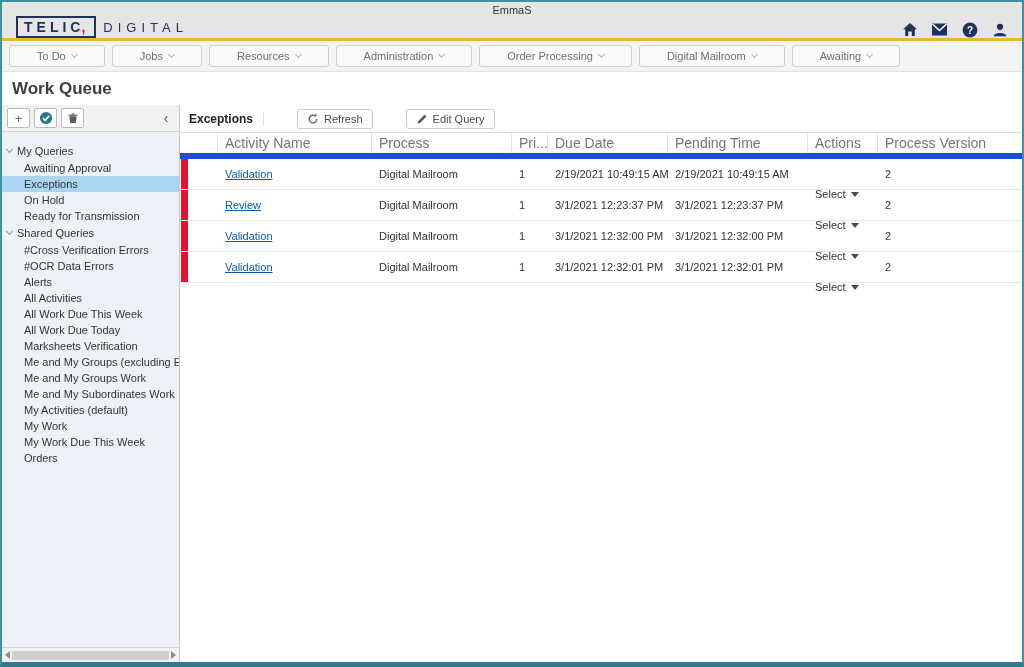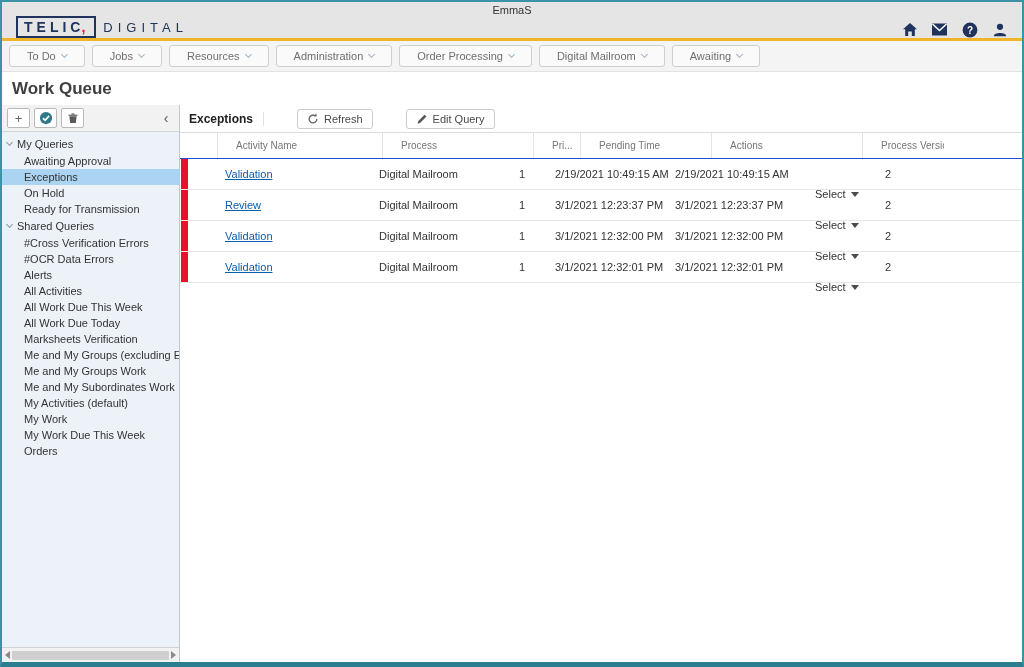--- a/index.html
+++ b/index.html
@@ -12,53 +12,53 @@
   .user-label{position:absolute;top:2px;left:50%;transform:translateX(-50%);font-size:11px;color:#333;}
   .logo{display:flex;align-items:baseline;gap:7px;}
   .logo-box{border:2px solid #20335c;padding:1px 5px 1px 6px;font-weight:bold;letter-spacing:4px;color:#20335c;font-size:14px;line-height:16px;}
   .logo-mark{color:#e8112d;font-weight:bold;margin-left:-3px;}
   .logo-digital{letter-spacing:5px;color:#20335c;font-size:13px;font-weight:normal;}
   .header-icons{margin-left:auto;display:flex;align-items:center;gap:13px;}
   .hicon{width:17px;height:17px;display:flex;align-items:center;justify-content:center;cursor:pointer;}
 
   
   .menubar{background:#f4f4f4;border-bottom:1px solid #e3e3e3;padding:4px 7px;display:flex;gap:7px;flex:0 0 auto;}
-  .menu-btn{background:#fafafa;border:1px solid #cfcfcf;border-radius:3px;font-size:11px;color:#6f6f6f;padding:4px 17px;display:flex;gap:6px;align-items:center;cursor:pointer;}
+  .menu-btn{background:#fafafa;border:1px solid #cfcfcf;border-radius:3px;font-size:11px;color:#6f6f6f;padding:4px 27px;display:flex;gap:6px;align-items:center;cursor:pointer;}
   .menu-caret{width:5px;height:5px;border-right:1.4px solid #9fb6c9;border-bottom:1.4px solid #9fb6c9;transform:rotate(45deg);margin-top:-3px;}
 
   
   .page-title{font-size:17px;font-weight:bold;color:#3f3f3f;padding:7px 10px 6px 10px;flex:0 0 auto;}
 
   
   .body-row{flex:1;display:flex;min-height:0;}
 
   
   .sidebar{width:178px;flex:0 0 178px;background:#edf2f9;border-right:1px solid #c6c6c6;display:flex;flex-direction:column;min-height:0;}
   .side-toolbar{height:27px;background:#f2f2f2;border-bottom:1px solid #d6d6d6;display:flex;align-items:center;padding:2px 5px;gap:4px;flex:0 0 auto;}
   .tool-btn{width:23px;height:20px;background:#fff;border:1px solid #b9b9b9;border-radius:2px;display:flex;align-items:center;justify-content:center;font-size:13px;color:#666;cursor:pointer;line-height:1;}
   .collapse-btn{margin-left:auto;border:none;background:transparent;color:#556;font-size:14px;width:16px;}
-  .tree{flex:1;overflow:hidden;padding-top:3px;font-size:11px;color:#333;}
+  .tree{flex:1;overflow:hidden;padding-top:3px;font-size:11px;color:#333;margin-top:7px;}
   .group-header{display:flex;align-items:center;gap:5px;padding:3px 2px 3px 5px;cursor:pointer;}
   .tree-caret{width:5px;height:5px;border-right:1.4px solid #8a9aa8;border-bottom:1.4px solid #8a9aa8;transform:rotate(45deg);margin-top:-3px;flex:0 0 auto;}
   .group-label{color:#333;}
   .tree-item{padding:2px 2px 2px 22px;line-height:12px;white-space:nowrap;overflow:hidden;cursor:pointer;}
   .tree-item.selected{background:#abd3f2;}
   .h-scroll{flex:0 0 15px;background:#f2f2f2;border-top:1px solid #d2d2d2;display:flex;align-items:center;padding:0 3px;gap:2px;}
   .scroll-arrow-left{width:0;height:0;border-top:4px solid transparent;border-bottom:4px solid transparent;border-right:5px solid #8a8a8a;cursor:pointer;}
   .scroll-arrow-right{width:0;height:0;border-top:4px solid transparent;border-bottom:4px solid transparent;border-left:5px solid #8a8a8a;cursor:pointer;}
   .scroll-thumb{flex:1;height:9px;background:#cfcfcf;border-radius:1px;cursor:pointer;}
 
   
   .content{flex:1;display:flex;flex-direction:column;background:#fff;min-width:0;}
   .content-toolbar{height:28px;display:flex;align-items:center;gap:9px;padding:0 9px;border-bottom:1px solid #dcdcdc;flex:0 0 auto;}
   .tab-label{font-weight:bold;font-size:12px;color:#222;padding-right:10px;border-right:1px solid #e2e2e2;}
   .tool-button{display:flex;align-items:center;gap:5px;background:#fff;border:1px solid #cccccc;border-radius:3px;font-size:11px;color:#4a4a4a;padding:3px 9px;cursor:pointer;margin-left:24px;}
 
   
-  .grid-header{display:grid;grid-template-columns:38px 154px 140px 36px 120px 140px 70px 1fr;height:26px;border-bottom:1px solid #1d4ed8;align-items:stretch;font-size:10px;color:#767676;flex:0 0 auto;gap:11px;}
+  .grid-header{display:grid;grid-template-columns:38px 154px 140px 36px 120px 140px 70px 1fr;height:26px;border-bottom:6px solid #1d4ed8;align-items:stretch;font-size:14px;color:#767676;flex:0 0 auto;}
   .hcell{padding:0 7px;border-right:1px solid #e4e4e4;display:flex;align-items:center;overflow:hidden;white-space:nowrap;cursor:pointer;}
   .hcell:last-child{border-right:none;}
   .table-body{flex:1;overflow:hidden;}
   .trow{display:grid;grid-template-columns:38px 154px 140px 36px 120px 140px 70px 1fr;height:31px;border-bottom:1px solid #e7e7e7;align-items:center;font-size:11px;color:#333;}
   .cell{padding:0 7px;overflow:hidden;white-space:nowrap;}
   .c-flag{height:100%;display:flex;align-items:center;padding:0;}
   .red-flag{width:7px;height:100%;background:#e8112d;margin-left:1px;}
   .link{color:#0b5cab;text-decoration:underline;cursor:pointer;}
   .select-dd{display:inline-flex;align-items:center;cursor:pointer;color:#333;margin-top:40px;}
   .dd-caret{width:0;height:0;border-left:4px solid transparent;border-right:4px solid transparent;border-top:5px solid #4a4a4a;display:inline-block;margin-left:5px;}
@@ -240,20 +240,21 @@
             </svg>
           <span>Edit Query</span>
         </span>
       </div>
 
       <div class="grid-header">
           <div class="hcell"></div>
           <div class="hcell">Activity Name</div>
           <div class="hcell">Process</div>
           <div class="hcell">Pri...</div>
+          <div class="hcell">Due Date</div>
           <div class="hcell">Pending Time</div>
           <div class="hcell">Actions</div>
           <div class="hcell">Process Version</div>
         </div>
       <div class="table-body">
         <div class="trow">
           <div class="cell c-flag">
               <span class="red-flag" style="background: rgb(232, 17, 45);"></span>
             </div>
           <div class="cell"><a class="link f-activity">Validation</a></div>

